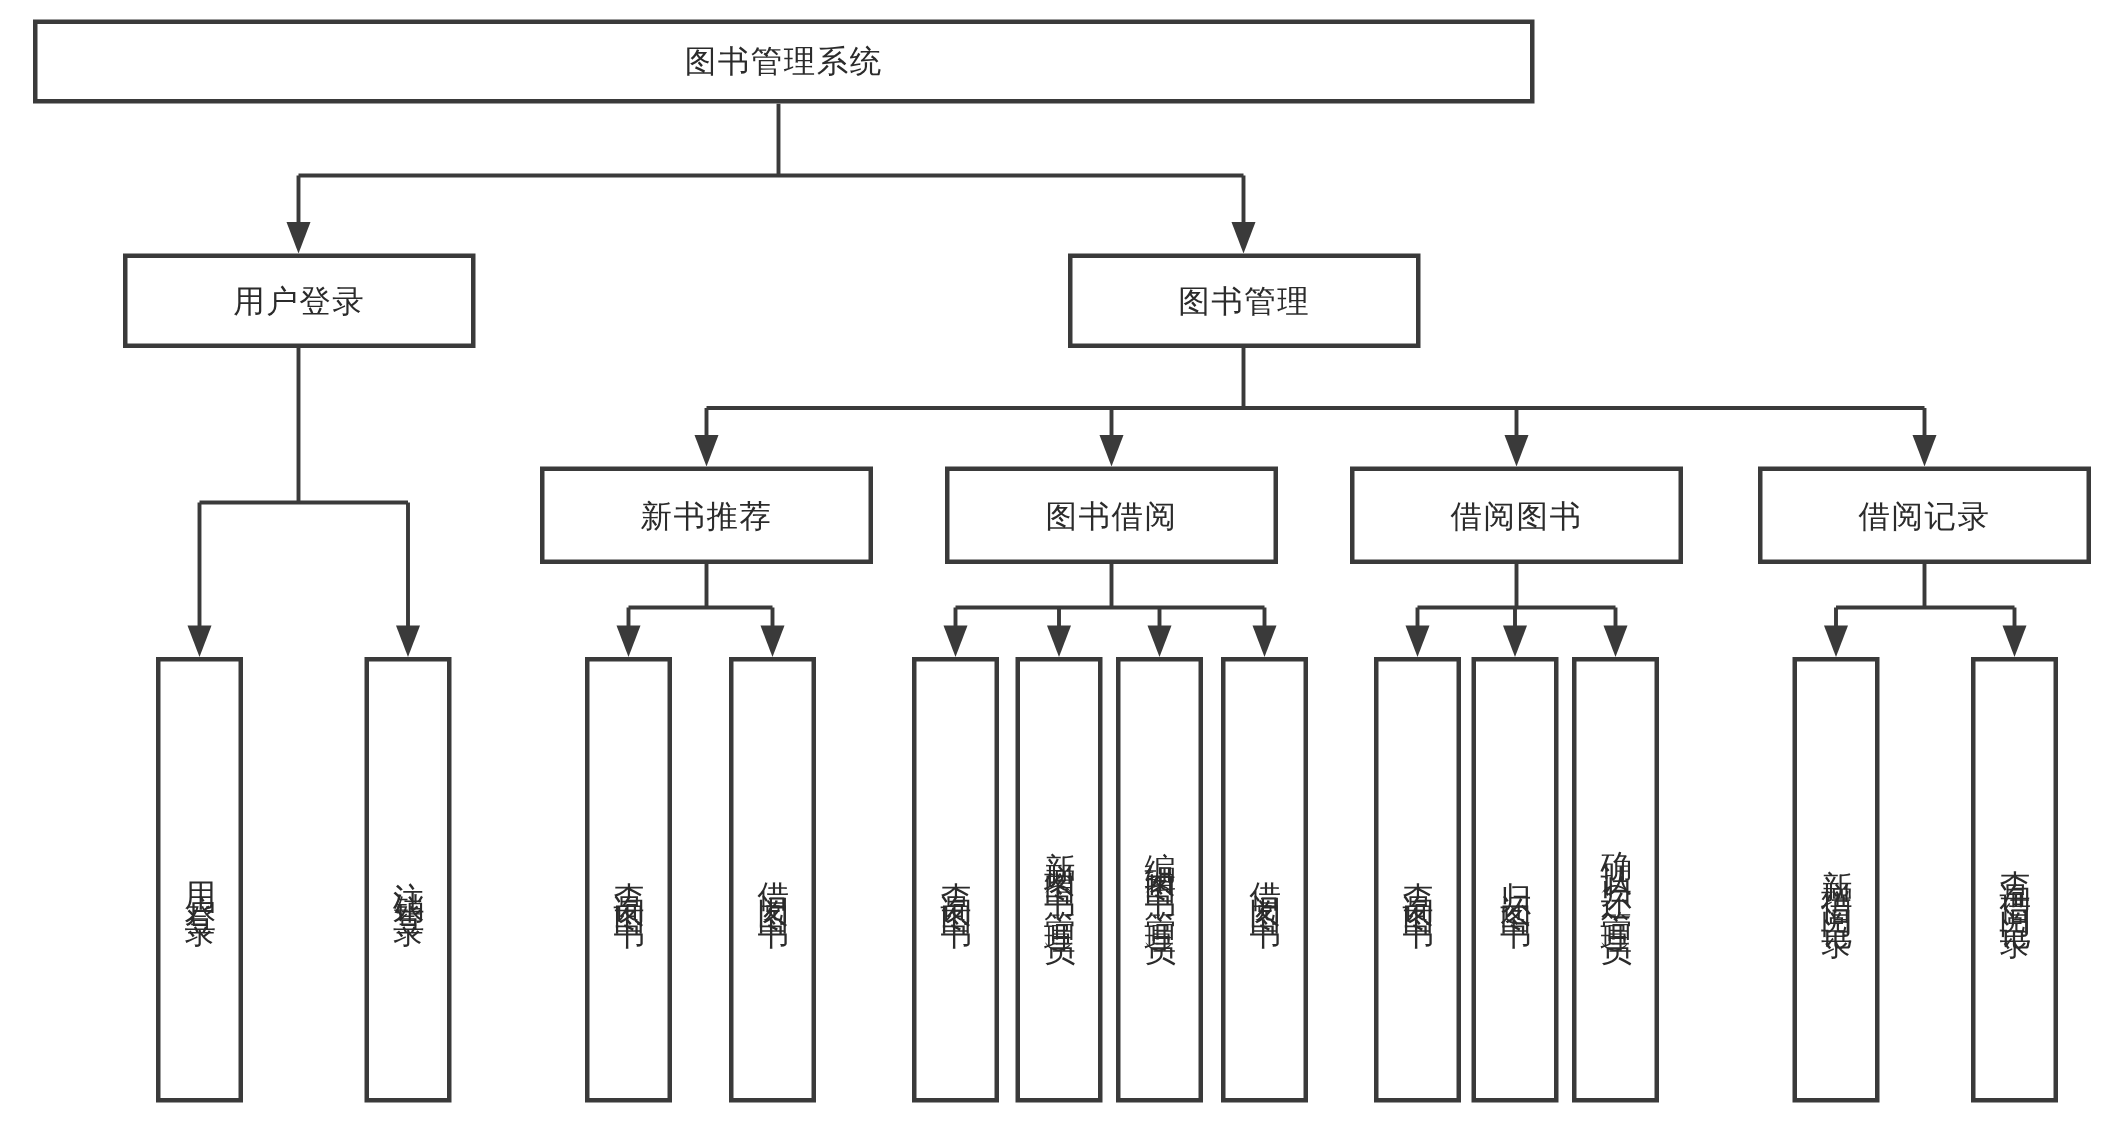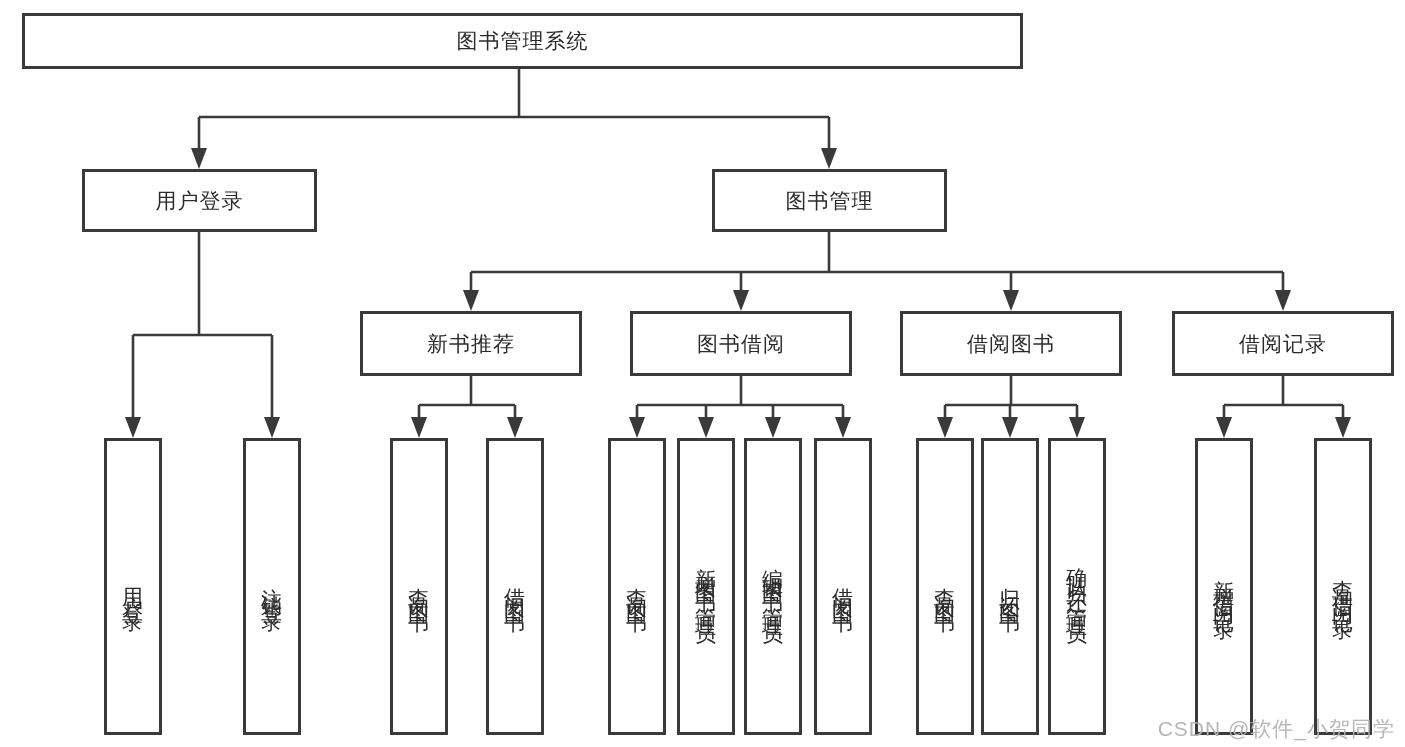--- a/index.html
+++ b/index.html
@@ -149,15 +149,14 @@
     <span>确认归还（管理员）</span>
   </div>
 
   <div class="box vbox" style="left:1195px; top:438px; width:58px; height:297px;">
     <span>新增借阅记录</span>
   </div>
   <div class="box vbox" style="left:1314px; top:438px; width:58px; height:297px;">
     <span>查询借阅记录</span>
   </div>
 
-  <div class="watermark">CSDN @软件_小贺同学</div>
 
 </div>
 
 </body></html>

